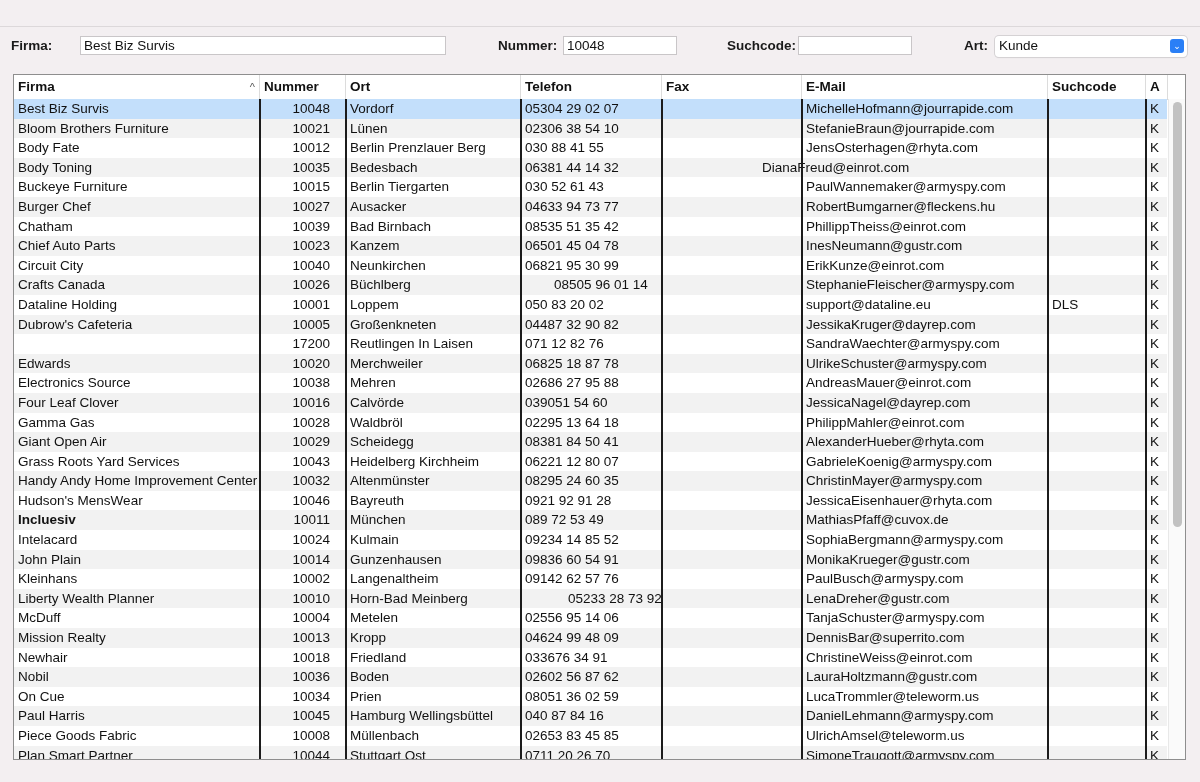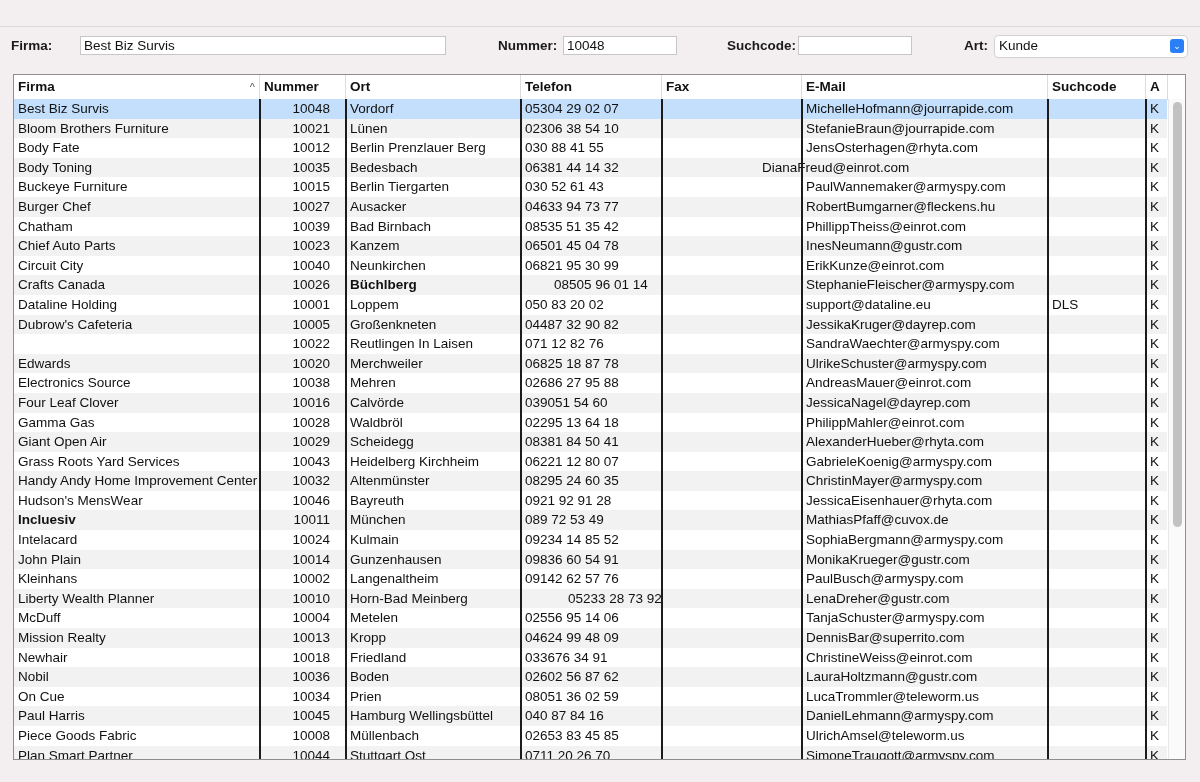--- a/index.html
+++ b/index.html
@@ -179,21 +179,21 @@
         <div class="cell" style="left: 332px; width: 175px;">Neunkirchen</div>
         <div class="cell" style="left: 507px; width: 141px;">06821 95 30 99</div>
         <div class="cell" style="left: 648px; width: 140px;"></div>
         <div class="cell" style="left: 788px; width: 246px;">ErikKunze@einrot.com</div>
         <div class="cell" style="left: 1034px; width: 98px;"></div>
         <div class="cell" style="left: 1132px; width: 22px;">K</div>
       </div>
       <div class="row">
         <div class="cell" style="left: 0px; width: 246px;">Crafts Canada</div>
         <div class="cell num" style="left: 246px; width: 86px;">10026</div>
-        <div class="cell" style="left: 332px; width: 175px; font-weight: bold;">Büchlberg</div>
+        <div class="cell" style="left: 332px; width: 175px;">Büchlberg</div>
         <div class="cell" style="left: 536px; width: 141px;">08505 96 01 14</div>
         <div class="cell" style="left: 648px; width: 140px;"></div>
         <div class="cell" style="left: 788px; width: 246px;">StephanieFleischer@armyspy.com</div>
         <div class="cell" style="left: 1034px; width: 98px;"></div>
         <div class="cell" style="left: 1132px; width: 22px;">K</div>
       </div>
       <div class="row">
         <div class="cell" style="left: 0px; width: 246px;">Dataline Holding</div>
         <div class="cell num" style="left: 246px; width: 86px;">10001</div>
         <div class="cell" style="left: 332px; width: 175px;">Loppem</div>
@@ -207,21 +207,21 @@
         <div class="cell" style="left: 0px; width: 246px;">Dubrow's Cafeteria</div>
         <div class="cell num" style="left: 246px; width: 86px;">10005</div>
         <div class="cell" style="left: 332px; width: 175px;">Großenkneten</div>
         <div class="cell" style="left: 507px; width: 141px;">04487 32 90 82</div>
         <div class="cell" style="left: 648px; width: 140px;"></div>
         <div class="cell" style="left: 788px; width: 246px;">JessikaKruger@dayrep.com</div>
         <div class="cell" style="left: 1034px; width: 98px;"></div>
         <div class="cell" style="left: 1132px; width: 22px;">K</div>
       </div>
       <div class="row">
-        <div class="cell num" style="left: 246px; width: 86px;">10022</div>
+        <div class="cell num" style="left: 246px; width: 86px;">17200</div>
         <div class="cell" style="left: 332px; width: 175px;">Reutlingen In Laisen</div>
         <div class="cell" style="left: 507px; width: 141px;">071 12 82 76</div>
         <div class="cell" style="left: 648px; width: 140px;"></div>
         <div class="cell" style="left: 788px; width: 246px;">SandraWaechter@armyspy.com</div>
         <div class="cell" style="left: 1034px; width: 98px;"></div>
         <div class="cell" style="left: 1132px; width: 22px;">K</div>
       </div>
       <div class="row">
         <div class="cell" style="left: 0px; width: 246px;">Edwards</div>
         <div class="cell num" style="left: 246px; width: 86px;">10020</div>

